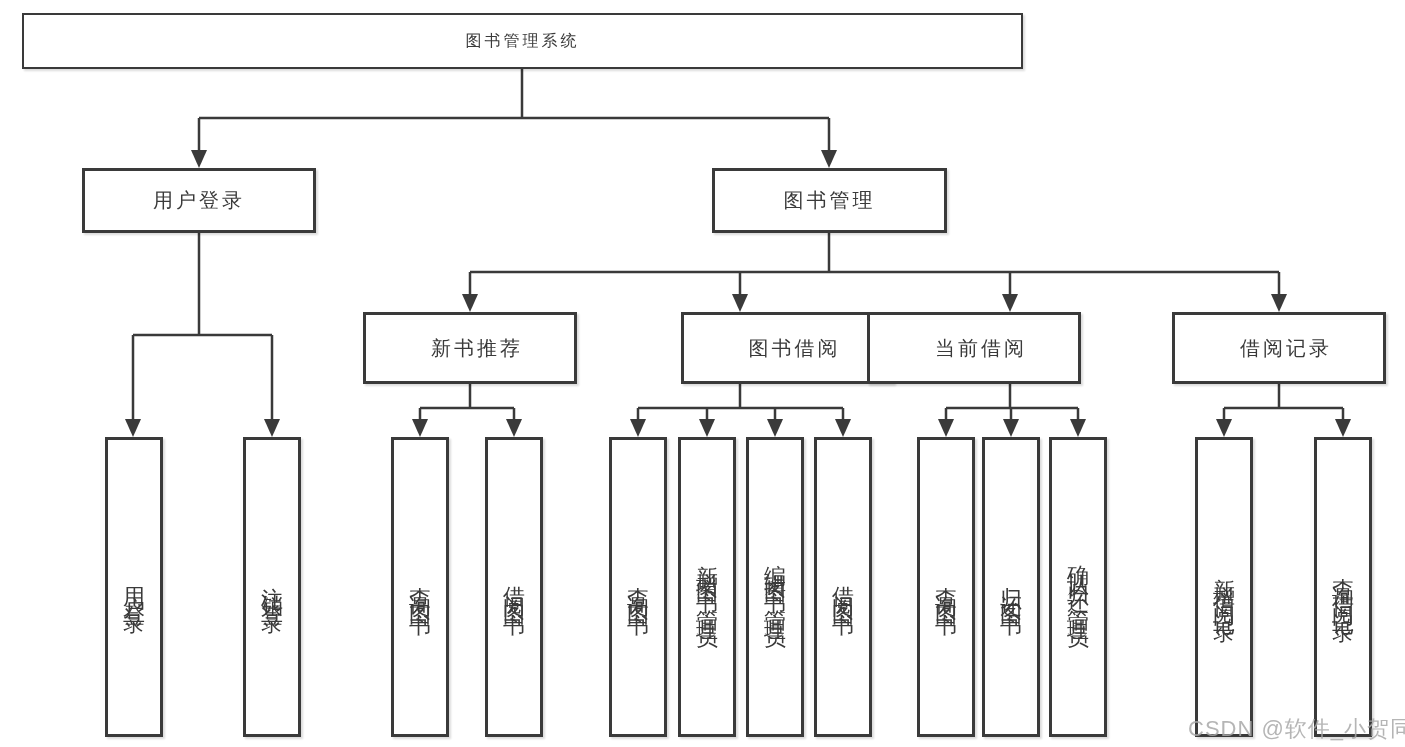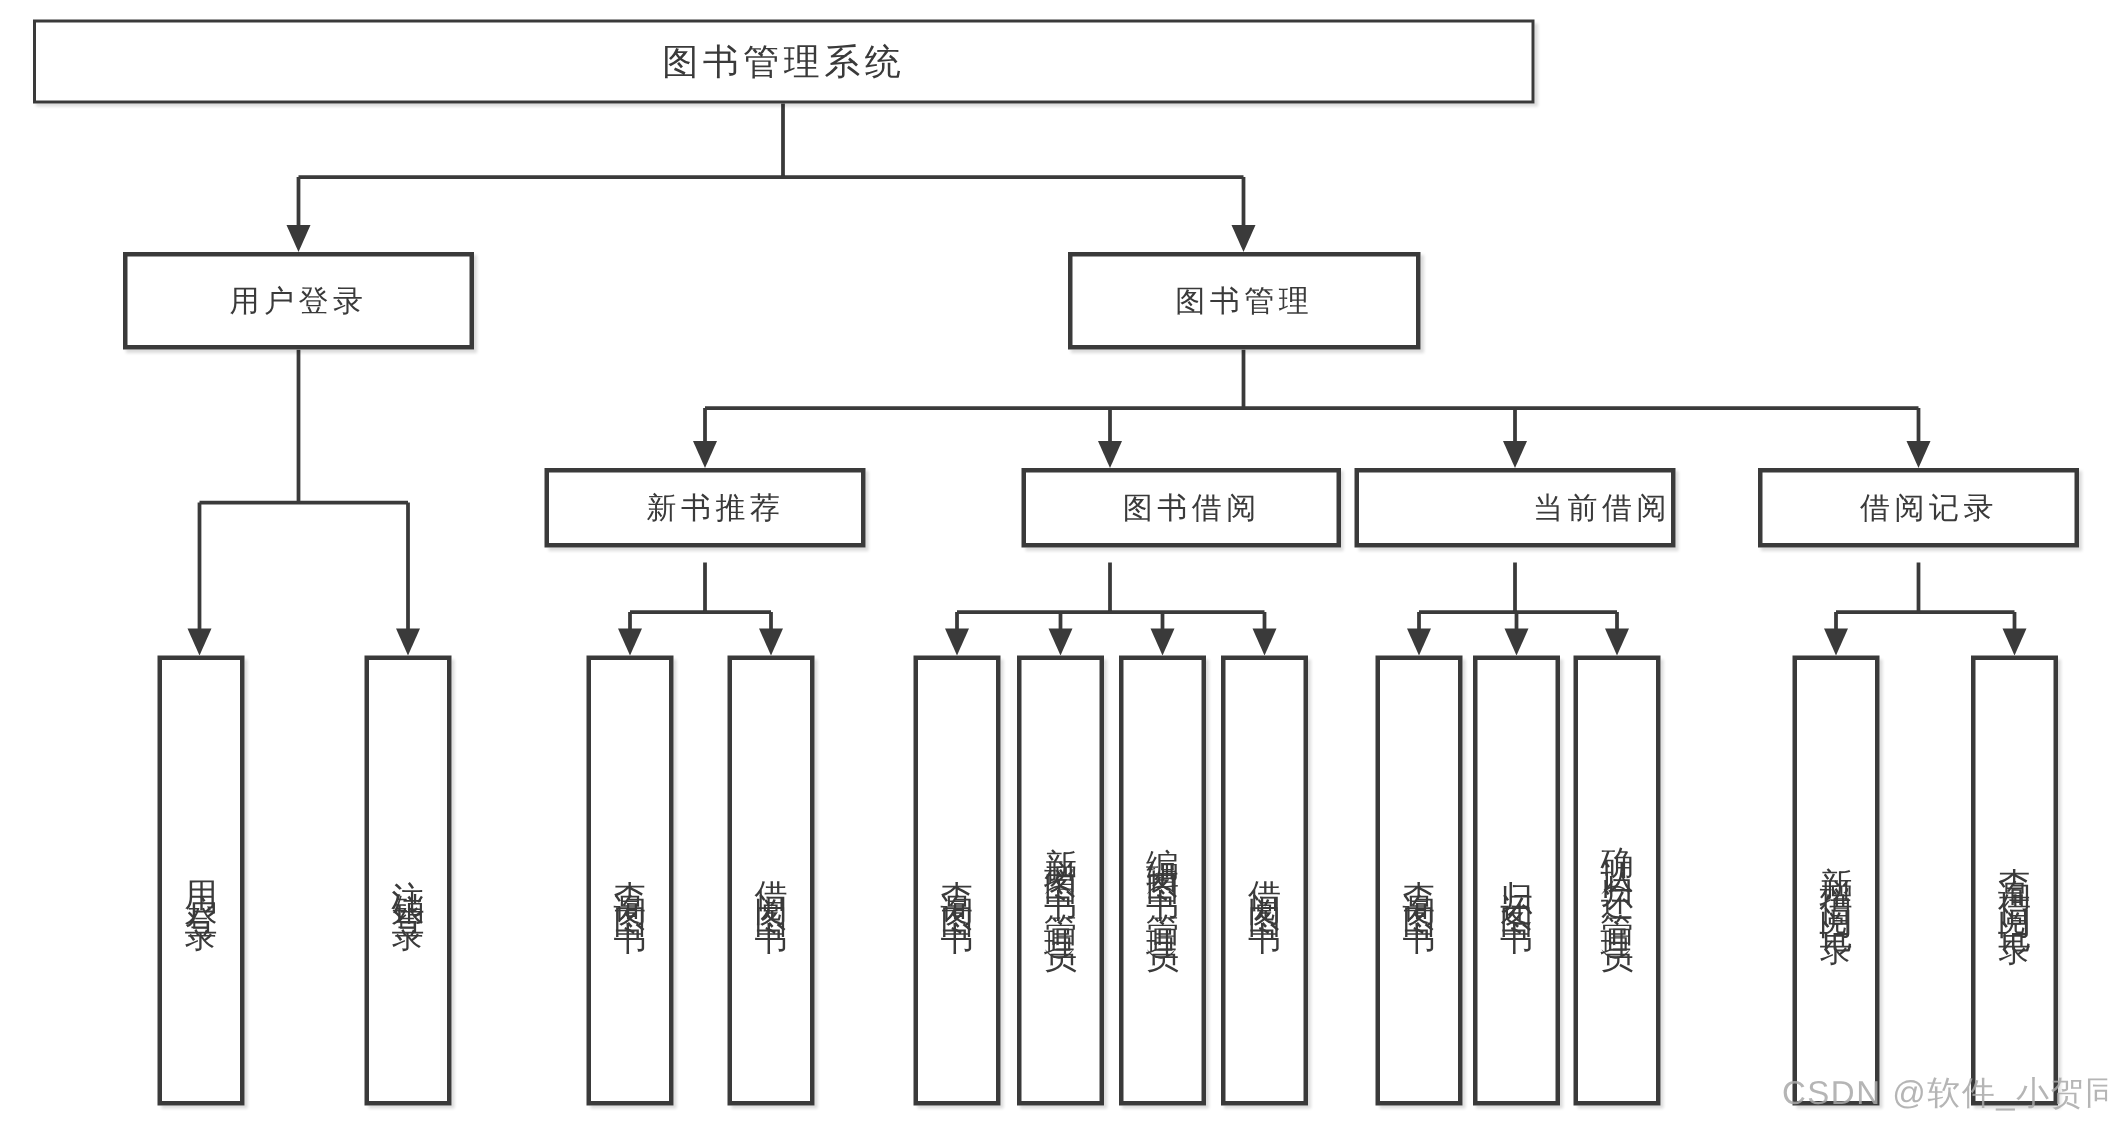--- a/index.html
+++ b/index.html
@@ -31,24 +31,24 @@
     justify-content: center;
     z-index: 2;
     font-size: 20px;
     letter-spacing: 3px;
     color: #3a3a3a;
     white-space: nowrap;
   }
   .node.root {
     left: 22px; top: 13px; width: 1001px; height: 56px;
     border-width: 2px;
-    font-size: 24px;
+    font-size: 16px;
   }
   .node.lvl2 { top: 168px; height: 65px; }
-  .node.lvl3 { top: 312px; height: 53px; padding-left: 14px; }
+  .node.lvl3 { top: 312px; height: 72px; padding-left: 14px; }
   .node.leaf {
     top: 437px; height: 300px; width: 58px;
     font-size: 22px;
   }
   .vtext {
     writing-mode: vertical-rl;
     letter-spacing: 9px;
     line-height: 1;
     white-space: nowrap;
   }
@@ -118,21 +118,21 @@
   <div class="node lvl2" style="left:712px;width:235px;">
     <span>图书管理</span>
   </div>
 
   <div class="node lvl3" style="left:363px;width:214px;">
     <span>新书推荐</span>
   </div>
   <div class="node lvl3" style="left:633px;width:213px;margin-left:48px;">
     <span>图书借阅</span>
   </div>
-  <div class="node lvl3" style="left:903px;width:214px;justify-content:flex-end;">
+  <div class="node lvl3" style="left:867px;width:214px;">
     <span>当前借阅</span>
   </div>
   <div class="node lvl3" style="left:1172px;width:214px;">
     <span>借阅记录</span>
   </div>
 
   <div class="node leaf" style="left:105px;">
     <span class="vtext">用户登录</span>
   </div>
   <div class="node leaf" style="left:243px;">

